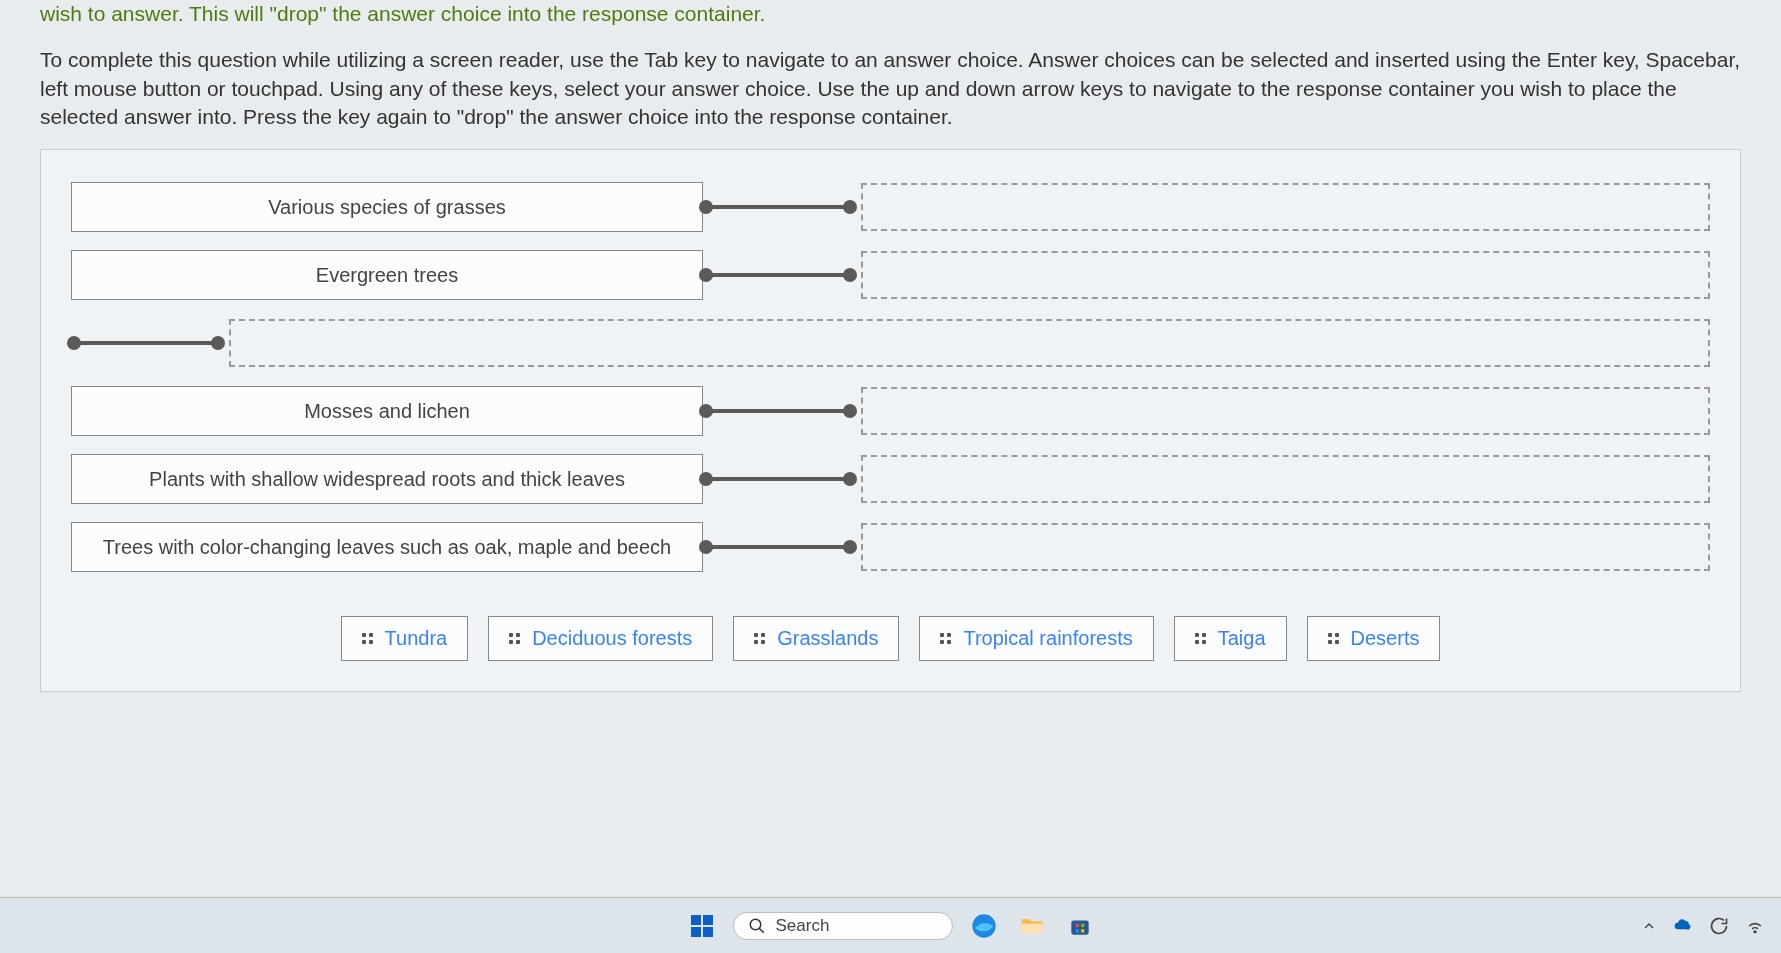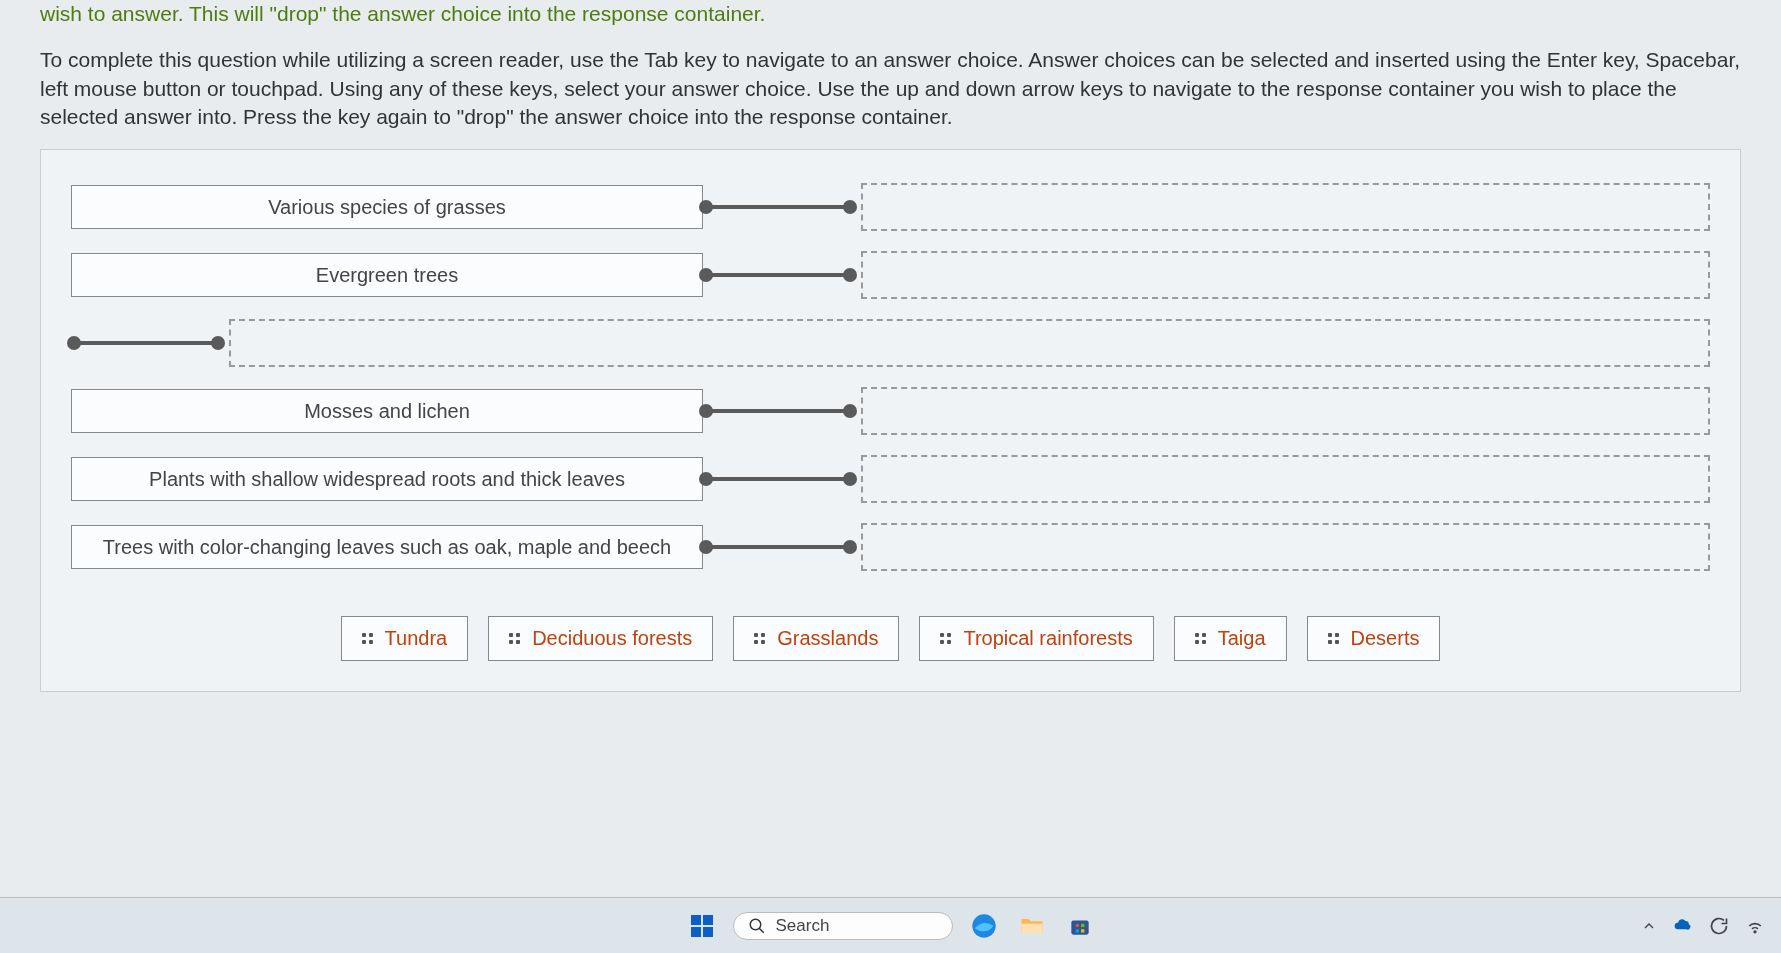--- a/index.html
+++ b/index.html
@@ -23,21 +23,21 @@
     padding: 18px 30px 30px 30px;
   }
   .match-row {
     display: flex;
     align-items: center;
     margin: 10px 0;
     height: 58px;
   }
   .prompt-cell {
     width: 632px;
-    height: 44px;
+    height: 50px;
     border: 1px solid #888;
     background: #fafcfd;
     display: flex;
     align-items: center;
     justify-content: center;
     font-size: 20px;
     color: #444;
     text-align: center;
     padding: 0 0;
   }
@@ -78,21 +78,21 @@
     display: flex;
     gap: 20px;
     justify-content: center;
     flex-wrap: wrap;
   }
   .chip {
     border: 1px solid #888;
     background: #fafcfd;
     padding: 10px 20px;
     font-size: 20px;
-    color: #c2410c;
+    color: #3b82f6;
     display: flex;
     align-items: center;
     gap: 12px;
     cursor: grab;
   }
   .grip {
     display: inline-grid;
     grid-template-columns: repeat(2, 4px);
     grid-template-rows: repeat(2, 4px);
     gap: 3px;

